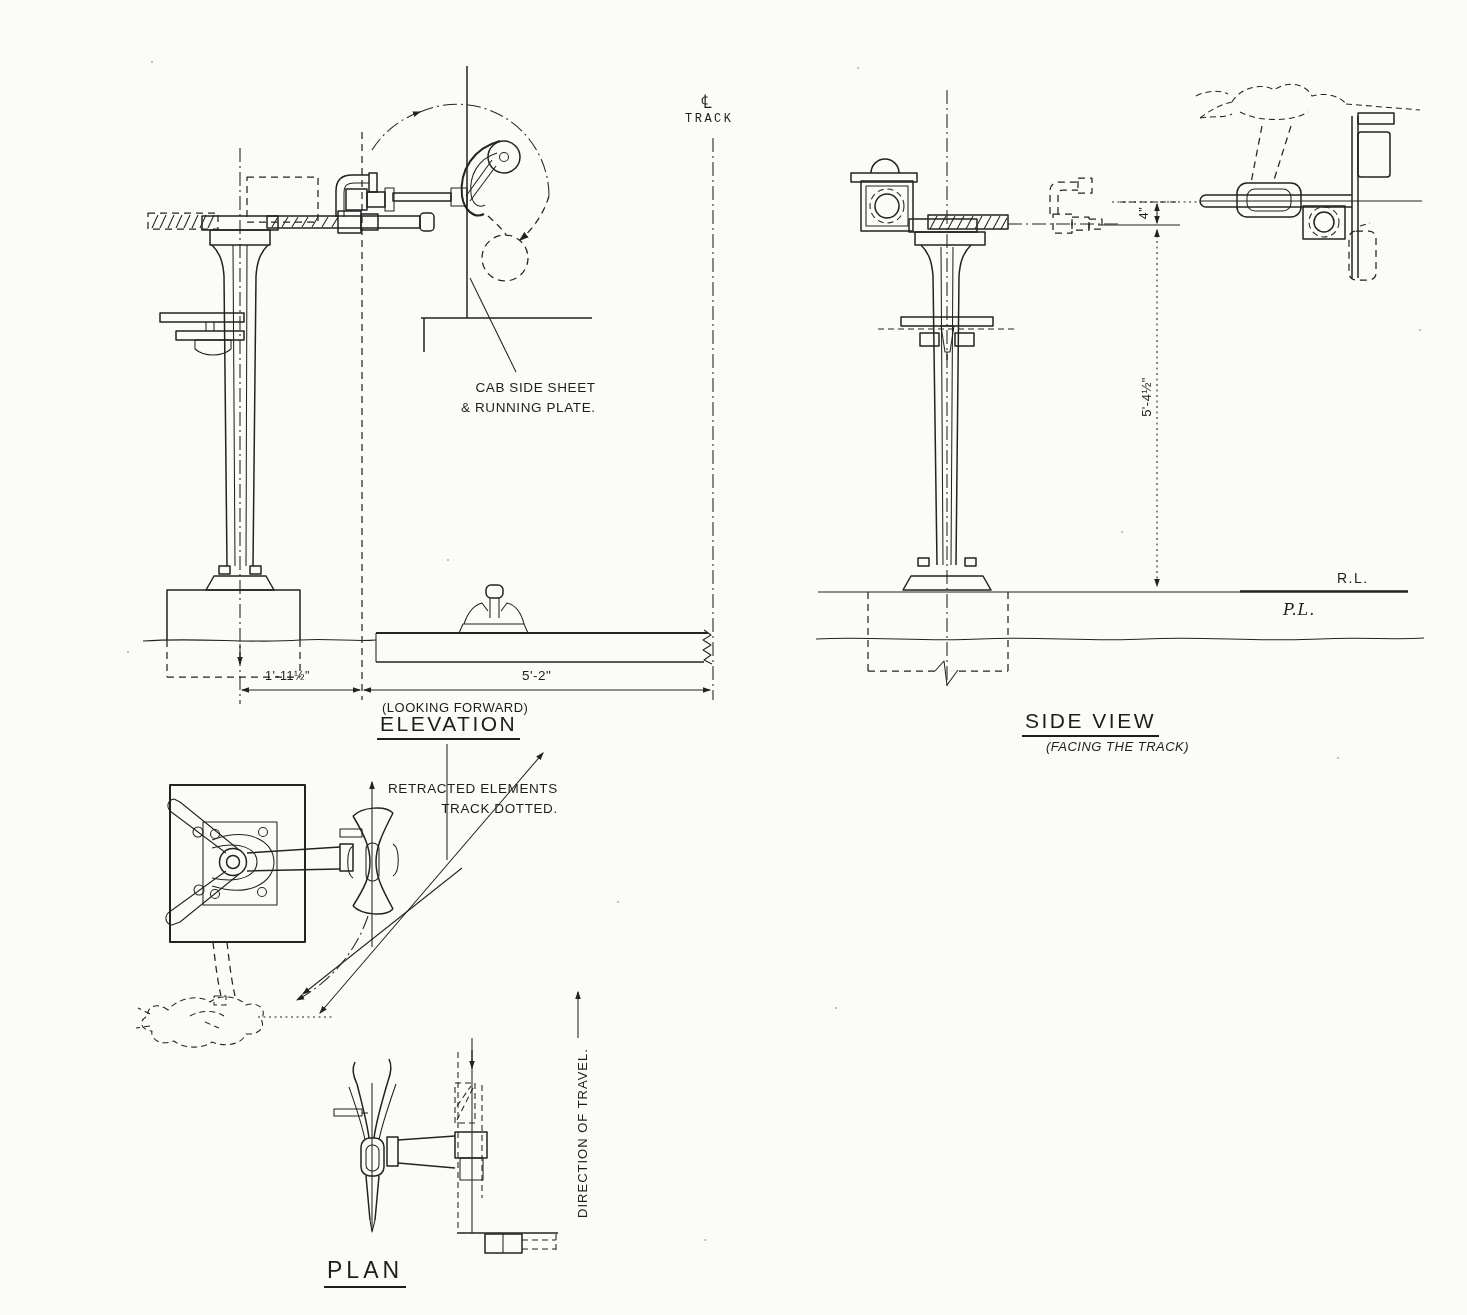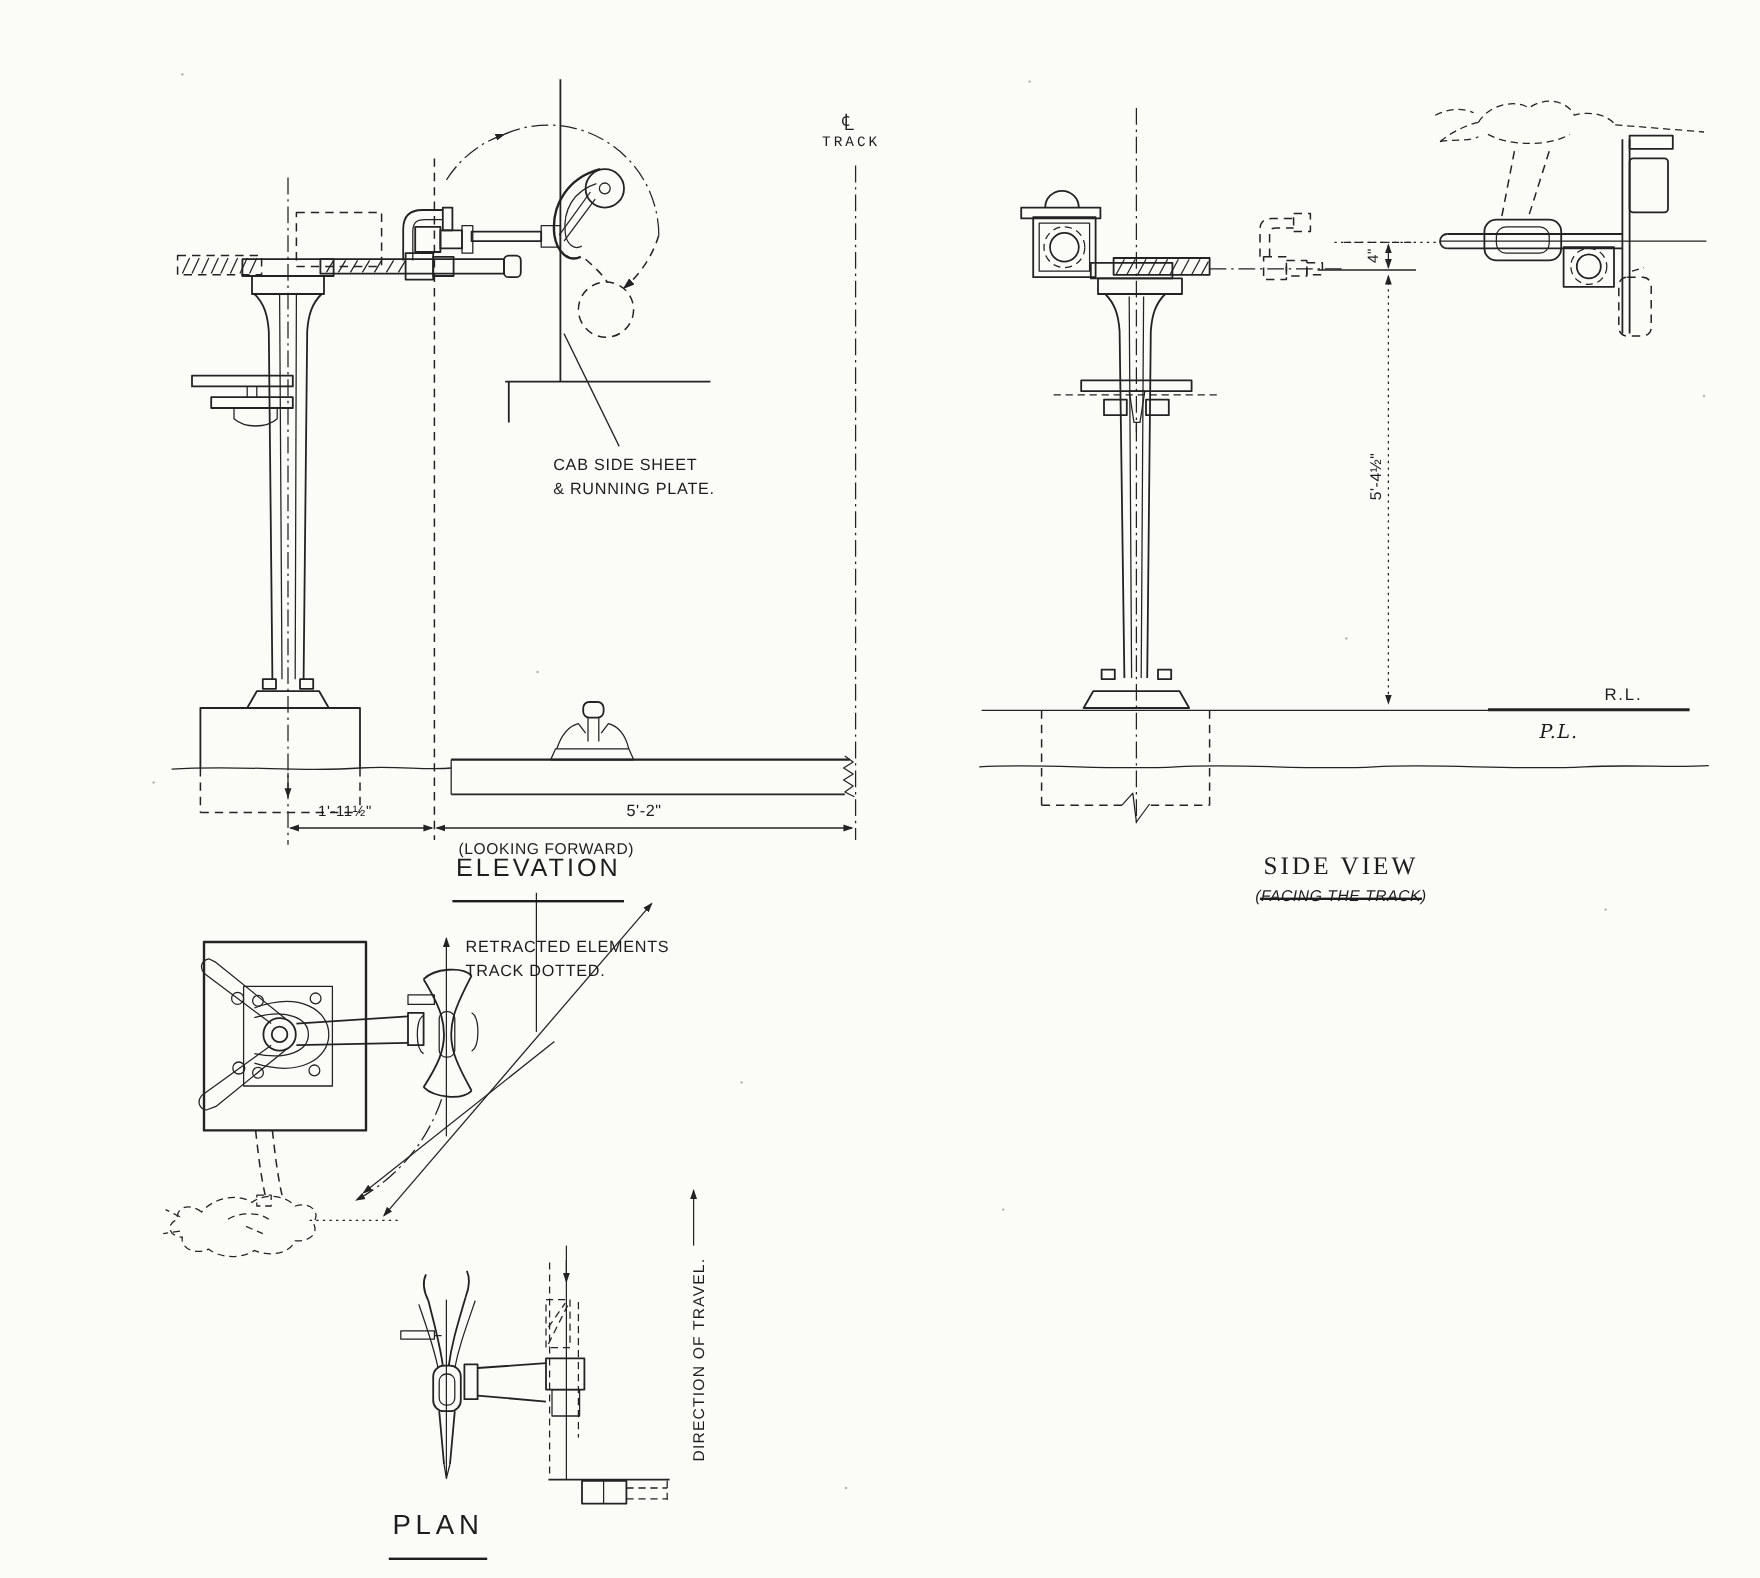--- a/index.html
+++ b/index.html
@@ -11,23 +11,23 @@
   .hv{stroke-width:2.4;}
   .w2{stroke-width:2;}
   .dsh{stroke-dasharray:7 5;stroke-width:1.25;}
   .dshtn{stroke-dasharray:6 4;stroke-width:1.05;}
   .cdot{stroke-dasharray:14 4 2 4;stroke-width:1.05;}
   .dot{stroke-dasharray:2 3.5;stroke-width:1.05;}
   .blk{fill:#232323;stroke:none;}
   .spk{fill:#555;stroke:none;opacity:.45;}
   .lbl{position:absolute;white-space:nowrap;letter-spacing:1px;color:#1d1d1d;}
   .rot{transform:translate(-50%,-50%) rotate(-90deg);}
-  .ttl{font-size:21px;letter-spacing:2.5px;border-bottom:2px solid #1d1d1d;padding:0 3px 14px;}
+  .ttl{font-size:21px;letter-spacing:2.5px;border-bottom:2px solid #1d1d1d;padding:0 3px 2px;}
   .sub{font-size:13px;letter-spacing:.5px;}
-  .note{font-size:13.5px;line-height:20px;letter-spacing:.6px;}
+  .note{font-size:13.5px;line-height:20px;letter-spacing:.6px;text-align:right;}
   .dim{font-size:12.5px;letter-spacing:.5px;}
   .script{font-family:"DejaVu Serif",serif;font-style:italic;font-size:16px;letter-spacing:1px;}
 </style>
 </head>
 <body>
 
 <div class="sheet">
 
 <svg width="1467" height="1315" viewBox="0 0 1467 1315">
   <defs>
@@ -322,21 +322,21 @@
     <div>CAB SIDE SHEET</div>
     <div>&amp; RUNNING PLATE.</div>
   </div>
 
   <div class="lbl dim" style="left:265px;top:669px;">1'-11½"</div>
   <div class="lbl dim" style="left:522px;top:668px;font-size:13.5px;">5'-2"</div>
 
   <div class="lbl ttl" style="left:377px;top:712px;">ELEVATION</div>
   <div class="lbl sub" style="left:382px;top:700px;">(LOOKING FORWARD)</div>
 
-  <div class="lbl ttl" style="left:1050px;top:709px;font-family:Liberation Serif, serif;">SIDE VIEW</div>
+  <div class="lbl ttl" style="left:1022px;top:709px;">SIDE VIEW</div>
   <div class="lbl sub" style="left:1046px;top:739px;font-style:italic;">(FACING THE TRACK)</div>
 
   <div class="lbl dim rot" style="left:1144px;top:213px;">4"</div>
   <div class="lbl dim rot" style="left:1146px;top:397px;font-size:13px;">5'-4½"</div>
 
   <div class="lbl" style="left:1337px;top:570px;font-size:14px;letter-spacing:1.5px;">R.L.</div>
   <div class="lbl script" style="left:1283px;top:600px;">P.L.</div>
 
   <div class="lbl note" style="left:376px;top:779px;margin-left:12px;">
     <div>RETRACTED ELEMENTS</div>

